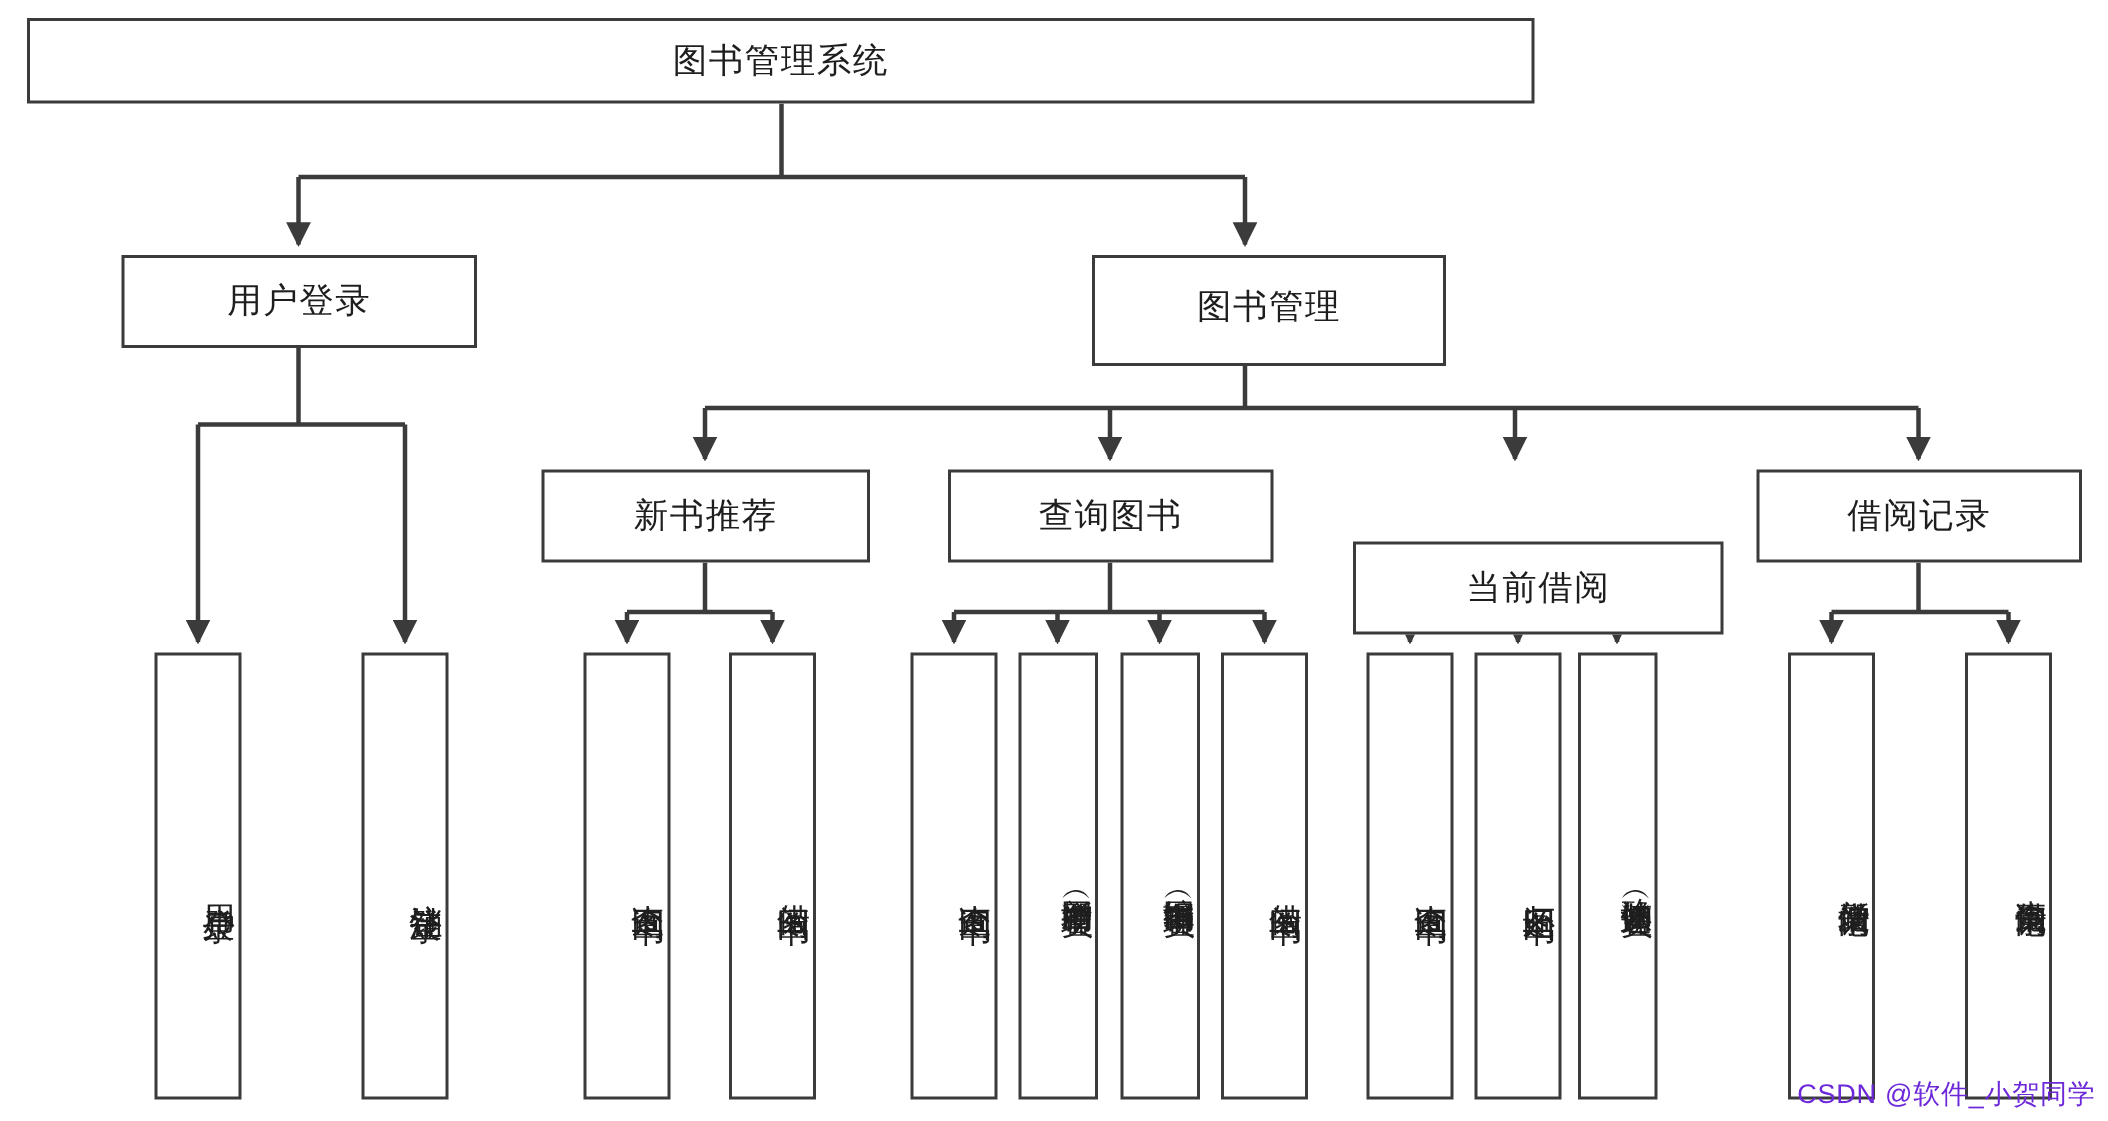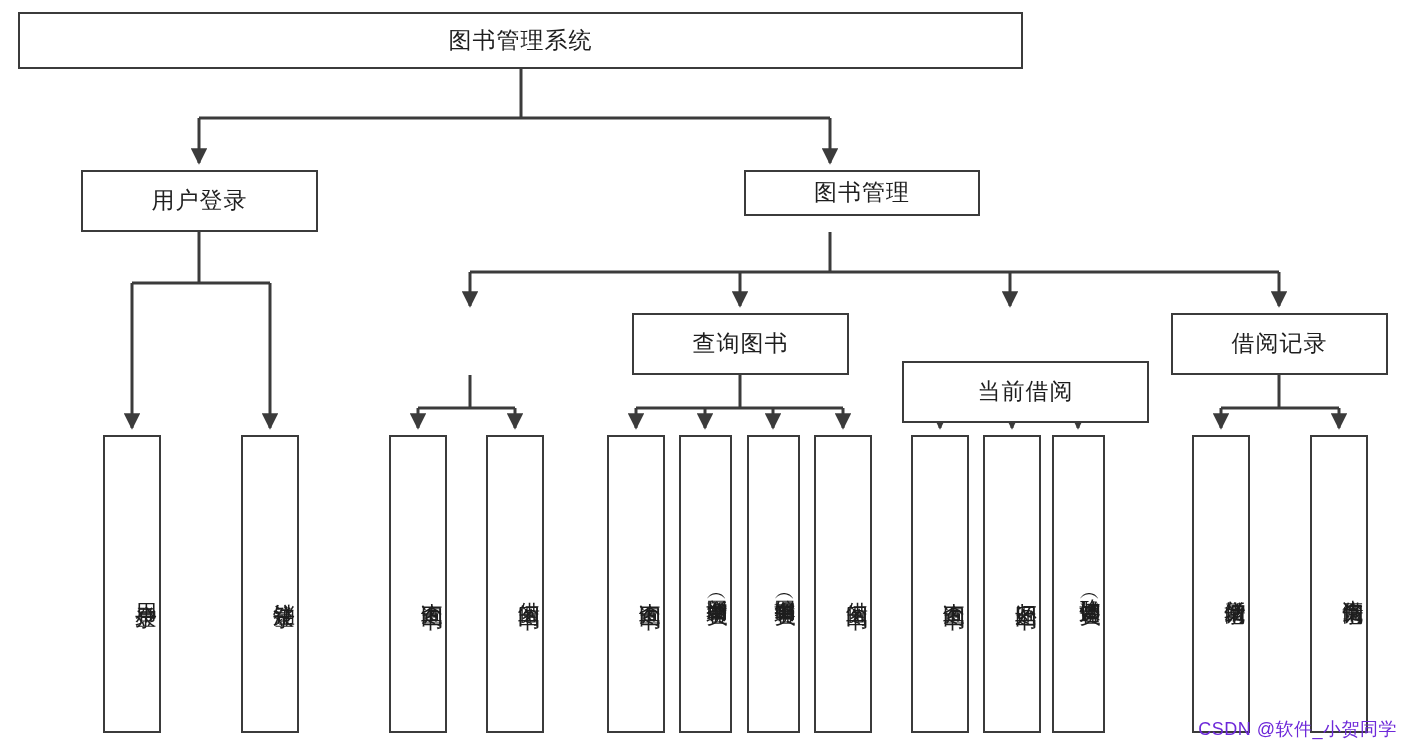--- a/index.html
+++ b/index.html
@@ -128,22 +128,23 @@
       <path d="M 1279 375 L 1279 408"></path>
       <path d="M 1221 408 L 1339 408"></path>
       <path d="M 1221 408 L 1221 428" marker-end="url(#arrow)"></path>
       <path d="M 1339 408 L 1339 428" marker-end="url(#arrow)"></path>
     </g>
   </svg>
 
   <div class="node horiz" style="left: 18px; top: 12px; width: 1005px; height: 57px;">图书管理系统</div>
 
   <div class="node horiz" style="left: 81px; top: 170px; width: 237px; height: 62px;">用户登录</div>
-  <div class="node horiz" style="left: 744px; top: 170px; width: 236px; height: 46px;">图书管理</div>
+  <div class="node horiz" style="left: 728px; top: 170px; width: 236px; height: 74px; font-family: Liberation Mono, monospace;">图书管理</div>
 
+  <div class="node horiz" style="left: 361px; top: 313px; width: 219px; height: 62px;">新书推荐</div>
   <div class="node horiz" style="left: 632px; top: 313px; width: 217px; height: 62px;">查询图书</div>
   <div class="node horiz" style="left: 902px; top: 313px; width: 247px; height: 62px; margin-top: 48px;">当前借阅</div>
   <div class="node horiz" style="left: 1171px; top: 313px; width: 217px; height: 62px;">借阅记录</div>
 
   <div class="node vert" style="left: 103px; top: 435px; width: 58px; height: 298px;">用户登录</div>
   <div class="node vert" style="left: 241px; top: 435px; width: 58px; height: 298px;">注销登录</div>
   <div class="node vert" style="left: 389px; top: 435px; width: 58px; height: 298px;">查询图书</div>
   <div class="node vert" style="left: 486px; top: 435px; width: 58px; height: 298px;">借阅图书</div>
   <div class="node vert" style="left: 607px; top: 435px; width: 58px; height: 298px;">查询图书</div>
   <div class="node vert tall-text" style="left: 679px; top: 435px; width: 53px; height: 298px;">新增图书（管理员）</div>

